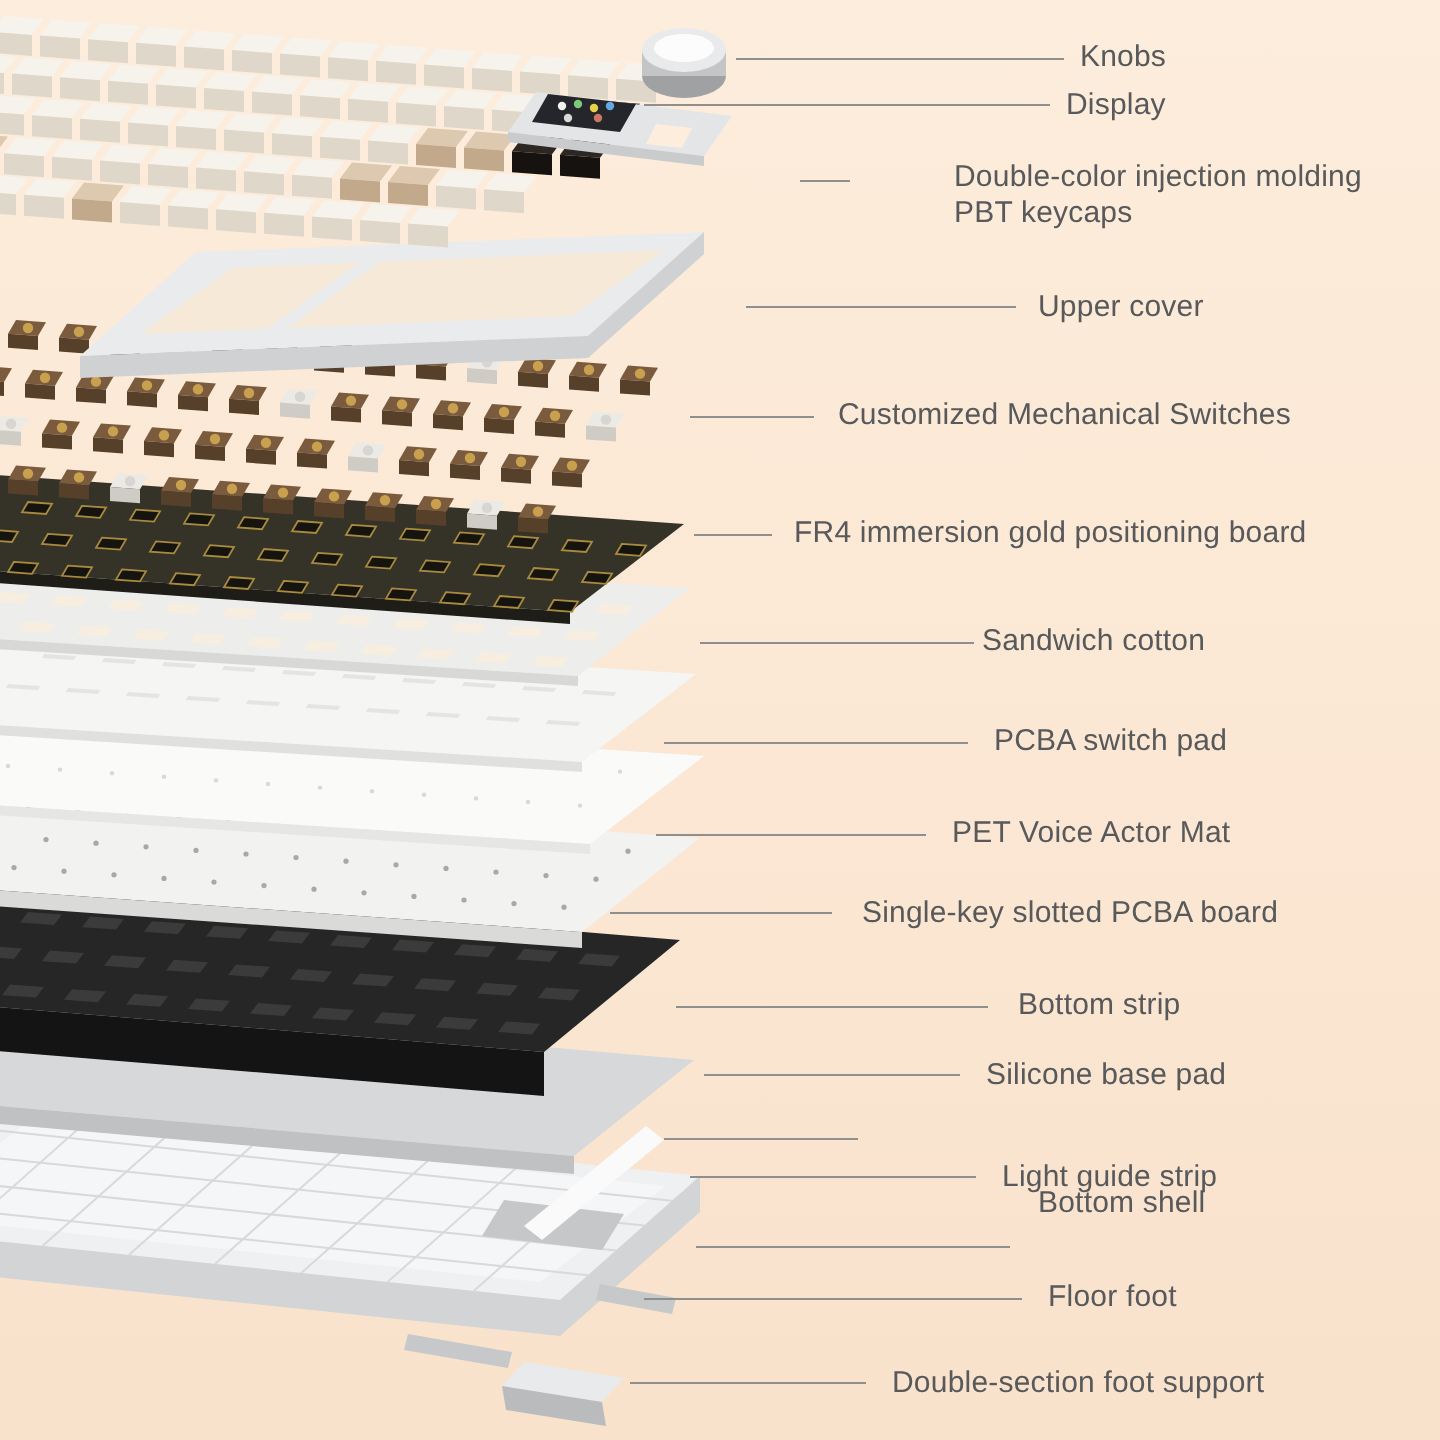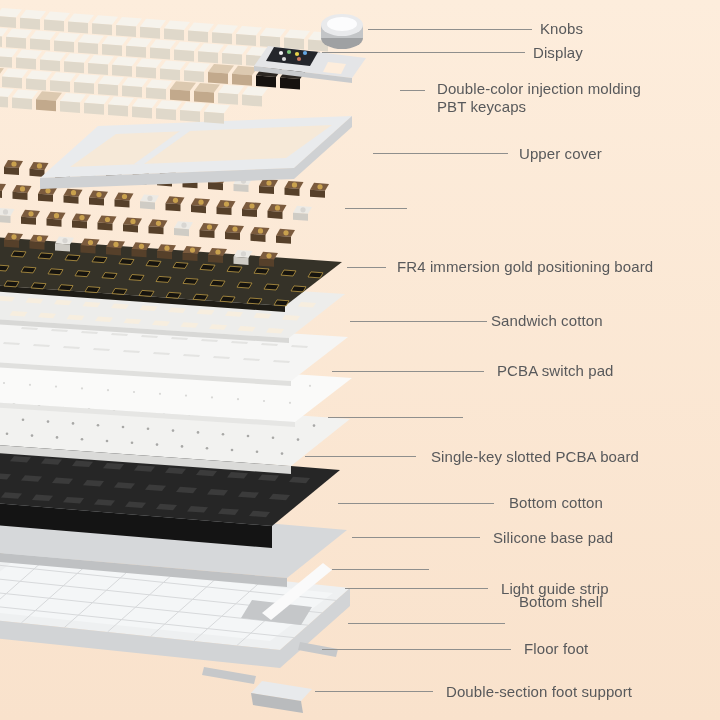--- a/index.html
+++ b/index.html
@@ -7,21 +7,21 @@
     width:720px;height:720px;overflow:hidden;position:relative;
     background:linear-gradient(180deg,var(--background_top) 0%,var(--background_bottom) 100%);
     font-family:"Liberation Sans",sans-serif;
   }
   .stage{position:absolute;inset:0;}
   svg{position:absolute;left:0;top:0;}
   .lbl{
     position:absolute;font-size:15px;line-height:1.22;color:var(--label_text);
     white-space:nowrap;letter-spacing:.1px;
   }
-  .lbl.wrap{white-space:normal;width:228px;}
+  .lbl.wrap{white-space:normal;width:228px;margin-left:40px;}
   .line{position:absolute;height:1px;background:var(--leader_line);}
 </style>
 </head>
 <body>
 
 <div class="stage">
 
   <svg width="720" height="720" viewBox="0 0 720 720">
 
     <g>
@@ -627,23 +627,25 @@
   <div class="line" style="left:332px;top:569px;width:97px"></div>
   <div class="line" style="left:345px;top:588px;width:143px"></div>
   <div class="line" style="left:348px;top:623px;width:157px"></div>
   <div class="line" style="left:322px;top:649px;width:189px"></div>
   <div class="line" style="left:315px;top:691px;width:118px"></div>
 
   <div class="lbl" style="left:540px;top:20px">Knobs</div>
   <div class="lbl" style="left:533px;top:44px">Display</div>
   <div class="lbl wrap" style="left:437px;top:80px">Double-color injection molding PBT keycaps</div>
   <div class="lbl" style="left:519px;top:145px">Upper cover</div>
+  <div class="lbl" style="left:419px;top:199px">Customized Mechanical Switches</div>
   <div class="lbl" style="left:397px;top:258px">FR4 immersion gold positioning board</div>
   <div class="lbl" style="left:491px;top:312px">Sandwich cotton</div>
   <div class="lbl" style="left:497px;top:362px">PCBA switch pad</div>
+  <div class="lbl" style="left:476px;top:408px">PET Voice Actor Mat</div>
   <div class="lbl" style="left:431px;top:448px">Single-key slotted PCBA board</div>
-  <div class="lbl" style="left:509px;top:494px">Bottom cotton</div>
+  <div class="lbl" style="left:509px;top:494px">Bottom strip</div>
   <div class="lbl" style="left:493px;top:529px">Silicone base pad</div>
   <div class="lbl" style="left:501px;top:580px">Light guide strip</div>
   <div class="lbl" style="left:519px;top:593px">Bottom shell</div>
   <div class="lbl" style="left:524px;top:640px">Floor foot</div>
   <div class="lbl" style="left:446px;top:683px">Double-section foot support</div>
 </div>
 
 </body></html>

